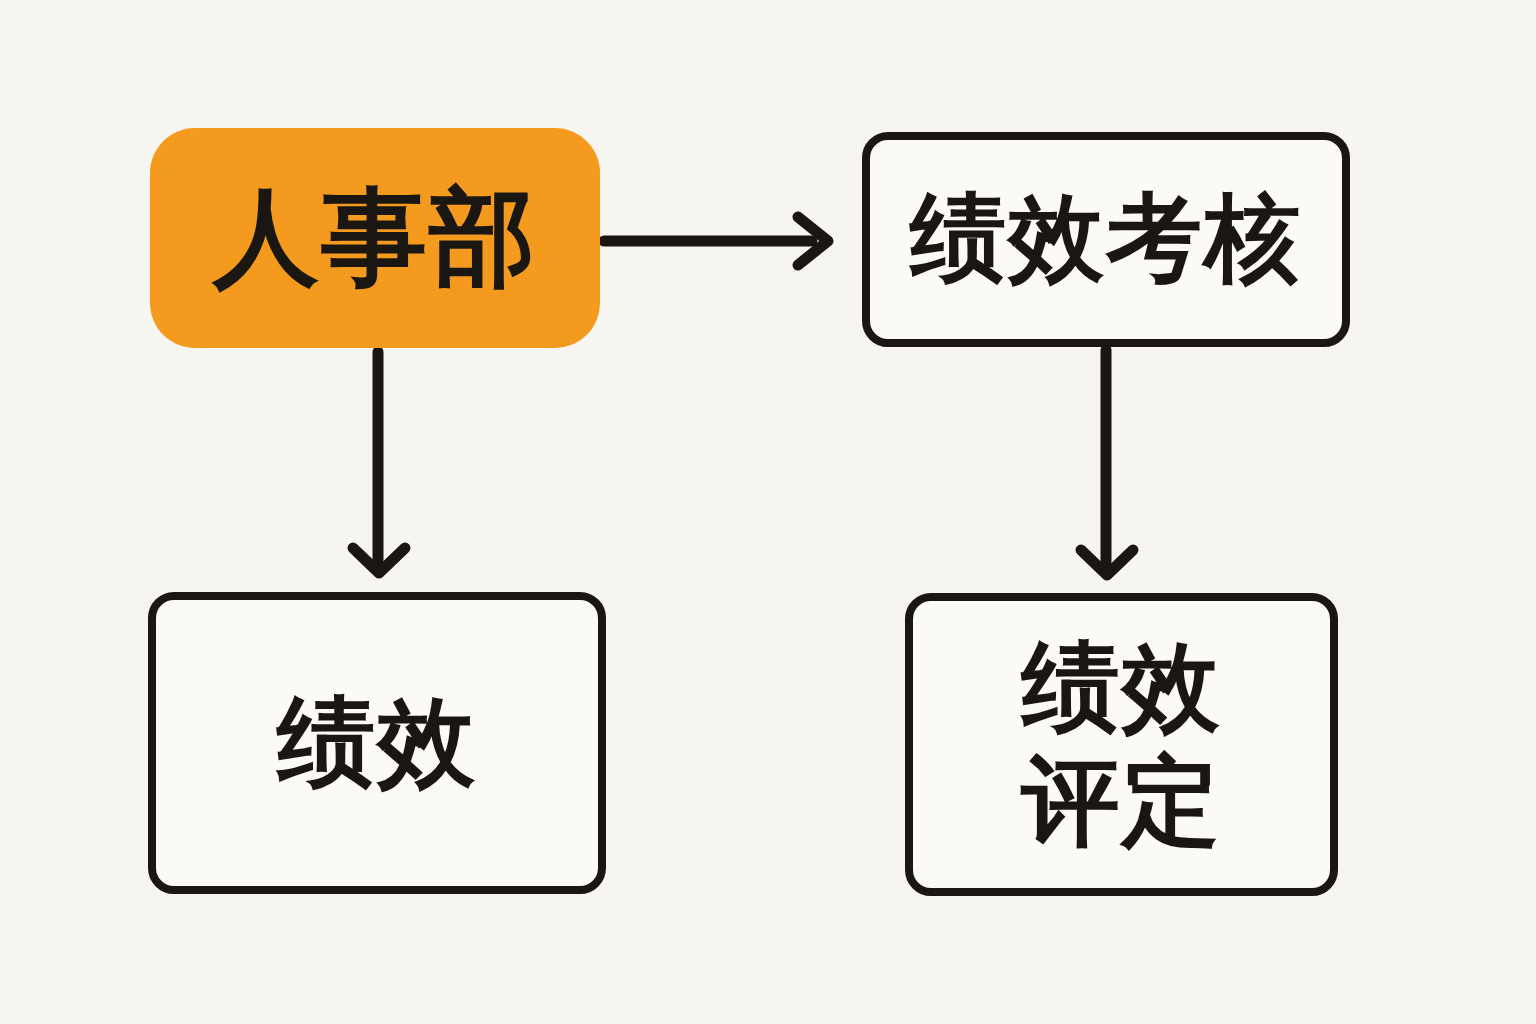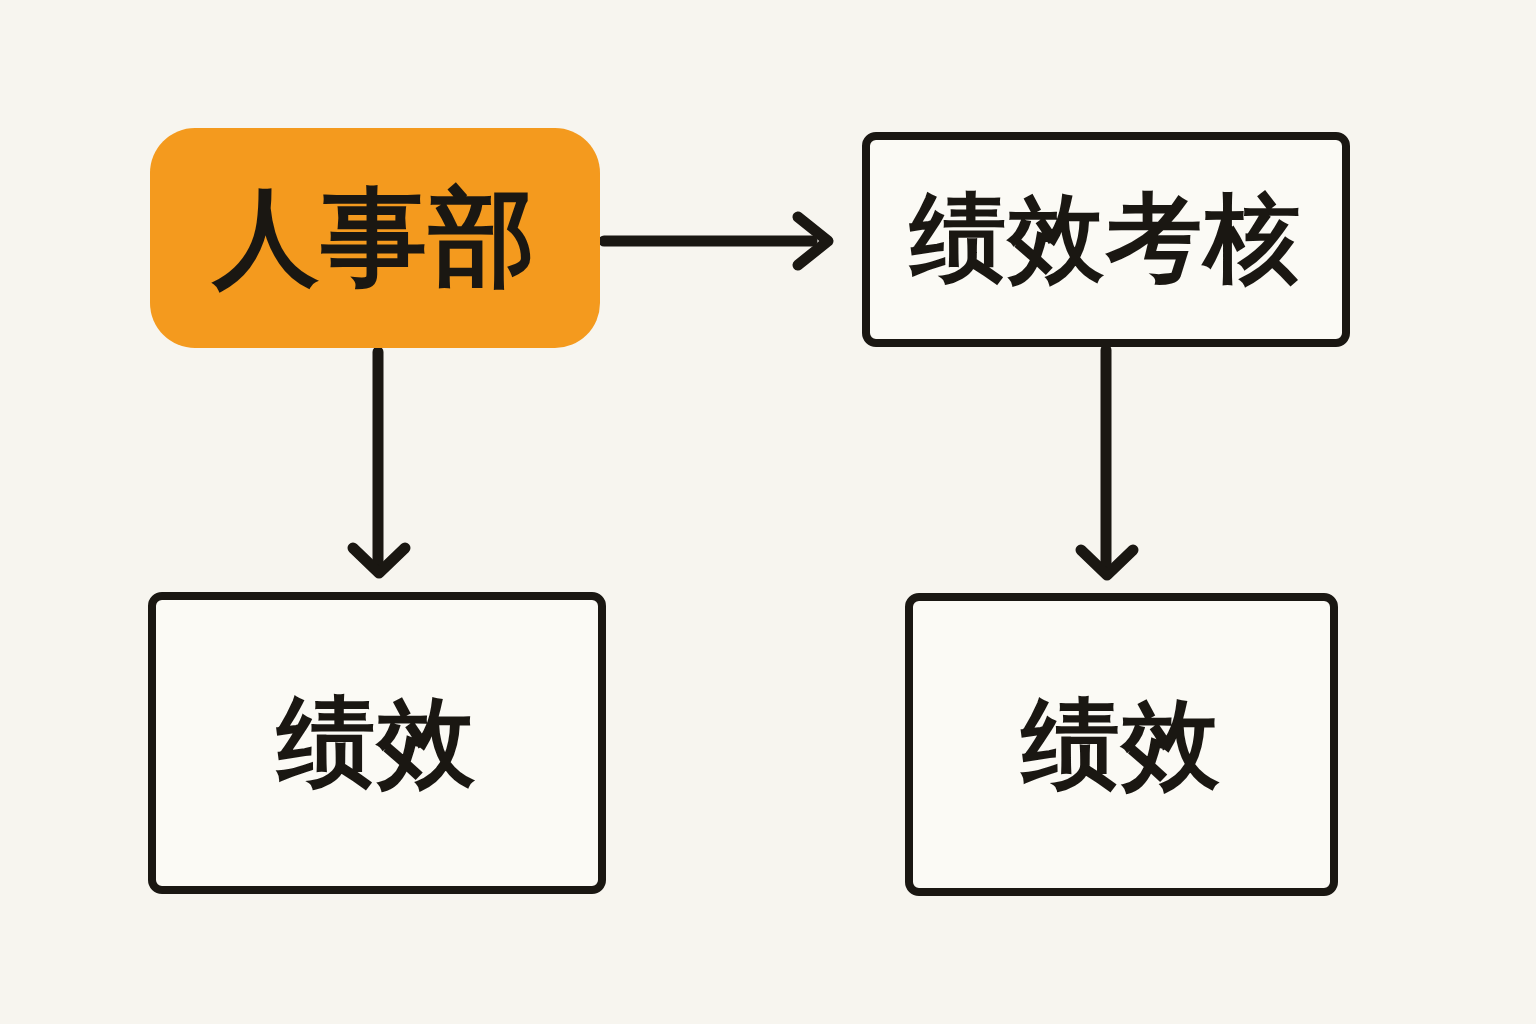--- a/index.html
+++ b/index.html
@@ -43,21 +43,21 @@
     font-weight: bold;
     letter-spacing: 2px;
   }
   .node.filled {
     background: var(--accent);
     border-radius: 45px;
   }
   .node.outlined {
     background: var(--node-fill);
     border: 8px solid var(--ink);
-    border-radius: 14px;
+    border-radius: 26px;
   }
   .node-hr        { left: 150px; top: 128px; width: 450px; height: 220px; font-size: 106px; }
   .node-assess    { left: 862px; top: 132px; width: 488px; height: 215px; font-size: 96px; }
   .node-manage    { left: 148px; top: 592px; width: 458px; height: 302px; font-size: 98px; line-height: 1.16; }
   .node-rating    { left: 905px; top: 593px; width: 433px; height: 303px; font-size: 98px; line-height: 1.16; }
   .node-label { display: block; }
 </style>
 </head>
 <body>
 
@@ -85,15 +85,16 @@
   <div class="node outlined node-assess">
     <span class="node-label">绩效考核</span>
   </div>
 
   <div class="node outlined node-manage">
     <span class="node-label">绩效</span>
   </div>
 
   <div class="node outlined node-rating">
     <span class="node-label">绩效</span>
+    <span class="node-label">评定</span>
   </div>
 
 </div>
 
 </body></html>

